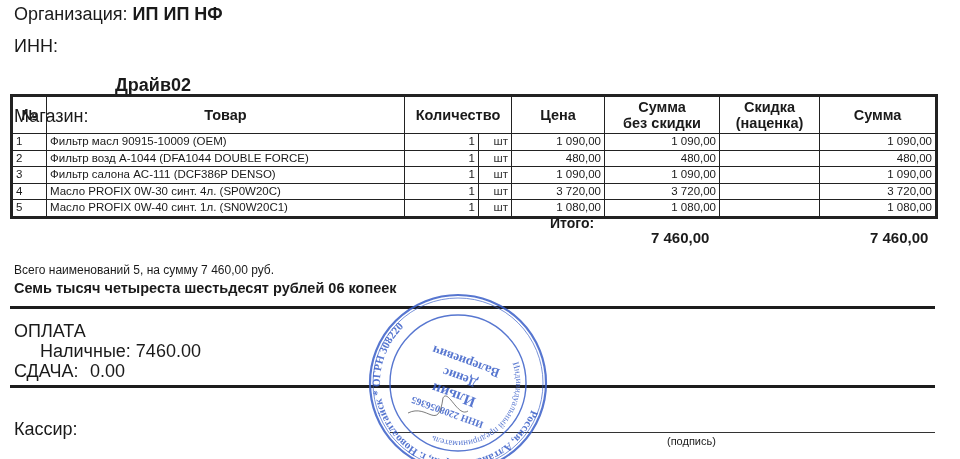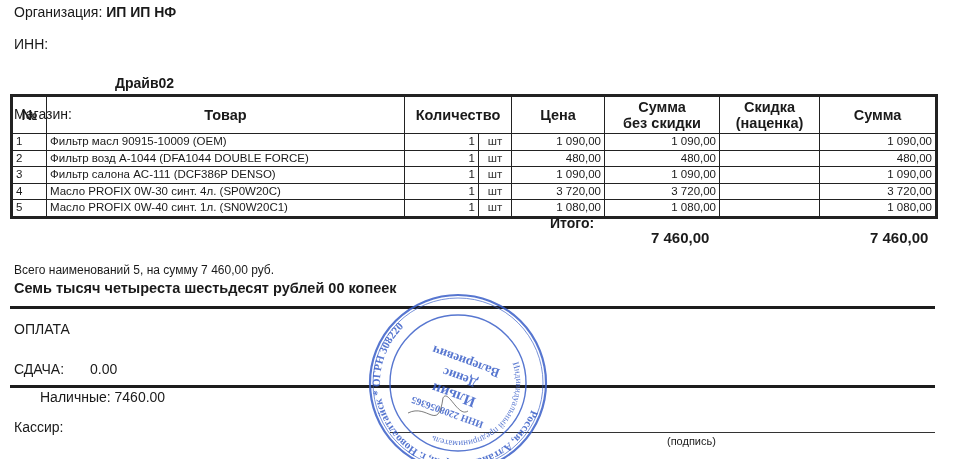--- a/index.html
+++ b/index.html
@@ -2,42 +2,42 @@
 <html><head>
 <meta charset="utf-8">
 <style>
   html, body { margin:0; padding:0; }
   body {
     width:960px; height:459px; overflow:hidden; position:relative;
     background:#ffffff; color:#1a1a1a;
     font-family:"Liberation Sans", sans-serif;
   }
   .abs { position:absolute; white-space:nowrap; }
-  .lbl { font-size:14px; }
+  .lbl { font-size:18px; }
   .bold { font-weight:bold; }
 
   table.items {
     position:absolute; left:10px; top:94px;
     width:925px; border-collapse:collapse;
     border:3px solid #222;
     table-layout:fixed;
   }
   table.items th, table.items td {
     border:1px solid #222; padding:0 3px;
     font-size:11.5px; line-height:15.5px; height:15.5px;
     overflow:hidden; white-space:nowrap;
   }
   table.items th {
     font-size:14.5px; font-weight:bold; height:34px; line-height:16px;
     text-align:center; padding:1px 2px;
   }
   table.items thead tr { border-bottom:1px solid #222; }
   td.num { text-align:left; padding-left:1px; }
   td.right { text-align:right; }
-  td.unit { text-align:center; color:#333; }
+  td.unit { text-align:right; color:#333; }
 
   .hr { position:absolute; left:10px; width:925px; height:3px; background:#1d1d1d; }
   .sig-line { position:absolute; left:390px; width:545px; height:1px; background:#333; }
 
   .stamp {
     position:absolute; left:368px; top:293px; width:180px; height:180px;
     pointer-events:none;
   }
 </style>
 </head>
@@ -134,26 +134,26 @@
       <td class="right">1 080,00</td>
     </tr>
   </tbody>
 </table>
 
 <div class="abs bold" style="left:550px; top:215px; font-size:14px;">Итого:</div>
 <div class="abs bold" style="left:651px; top:229px; font-size:15px;">7 460,00</div>
 <div class="abs bold" style="left:870px; top:229px; font-size:15px;">7 460,00</div>
 
 <div class="abs" style="left:14px; top:263px; font-size:12px;">Всего наименований 5, на сумму 7 460,00 руб.</div>
-<div class="abs bold" style="left:14px; top:280px; font-size:14.5px;">Семь тысяч четыреста шестьдесят рублей 00 копеек</div>
+<div class="abs bold" style="left:14px; top:280px; font-size:14.5px;">Семь тысяч четыреста шестьдесят рублей 06 копеек</div>
 
 <div class="hr" style="top:306px;"></div>
 
 <div class="abs lbl" style="left:14px; top:321px;">ОПЛАТА</div>
-<div class="abs lbl" style="left:40px; top:341px;margin-top:48px;">
+<div class="abs lbl" style="left:40px; top:341px;">
   <span>Наличные:</span>
   <span>7460.00</span>
 </div>
 <div class="abs lbl" style="left:14px; top:361px;">СДАЧА:</div>
 <div class="abs lbl" style="left:90px; top:361px;">0.00</div>
 
 <div class="hr" style="top:385px;"></div>
 
 <div class="abs lbl" style="left:14px; top:419px;text-align:center;">Кассир:</div>
 <div class="sig-line" style="top:432px;"></div>

